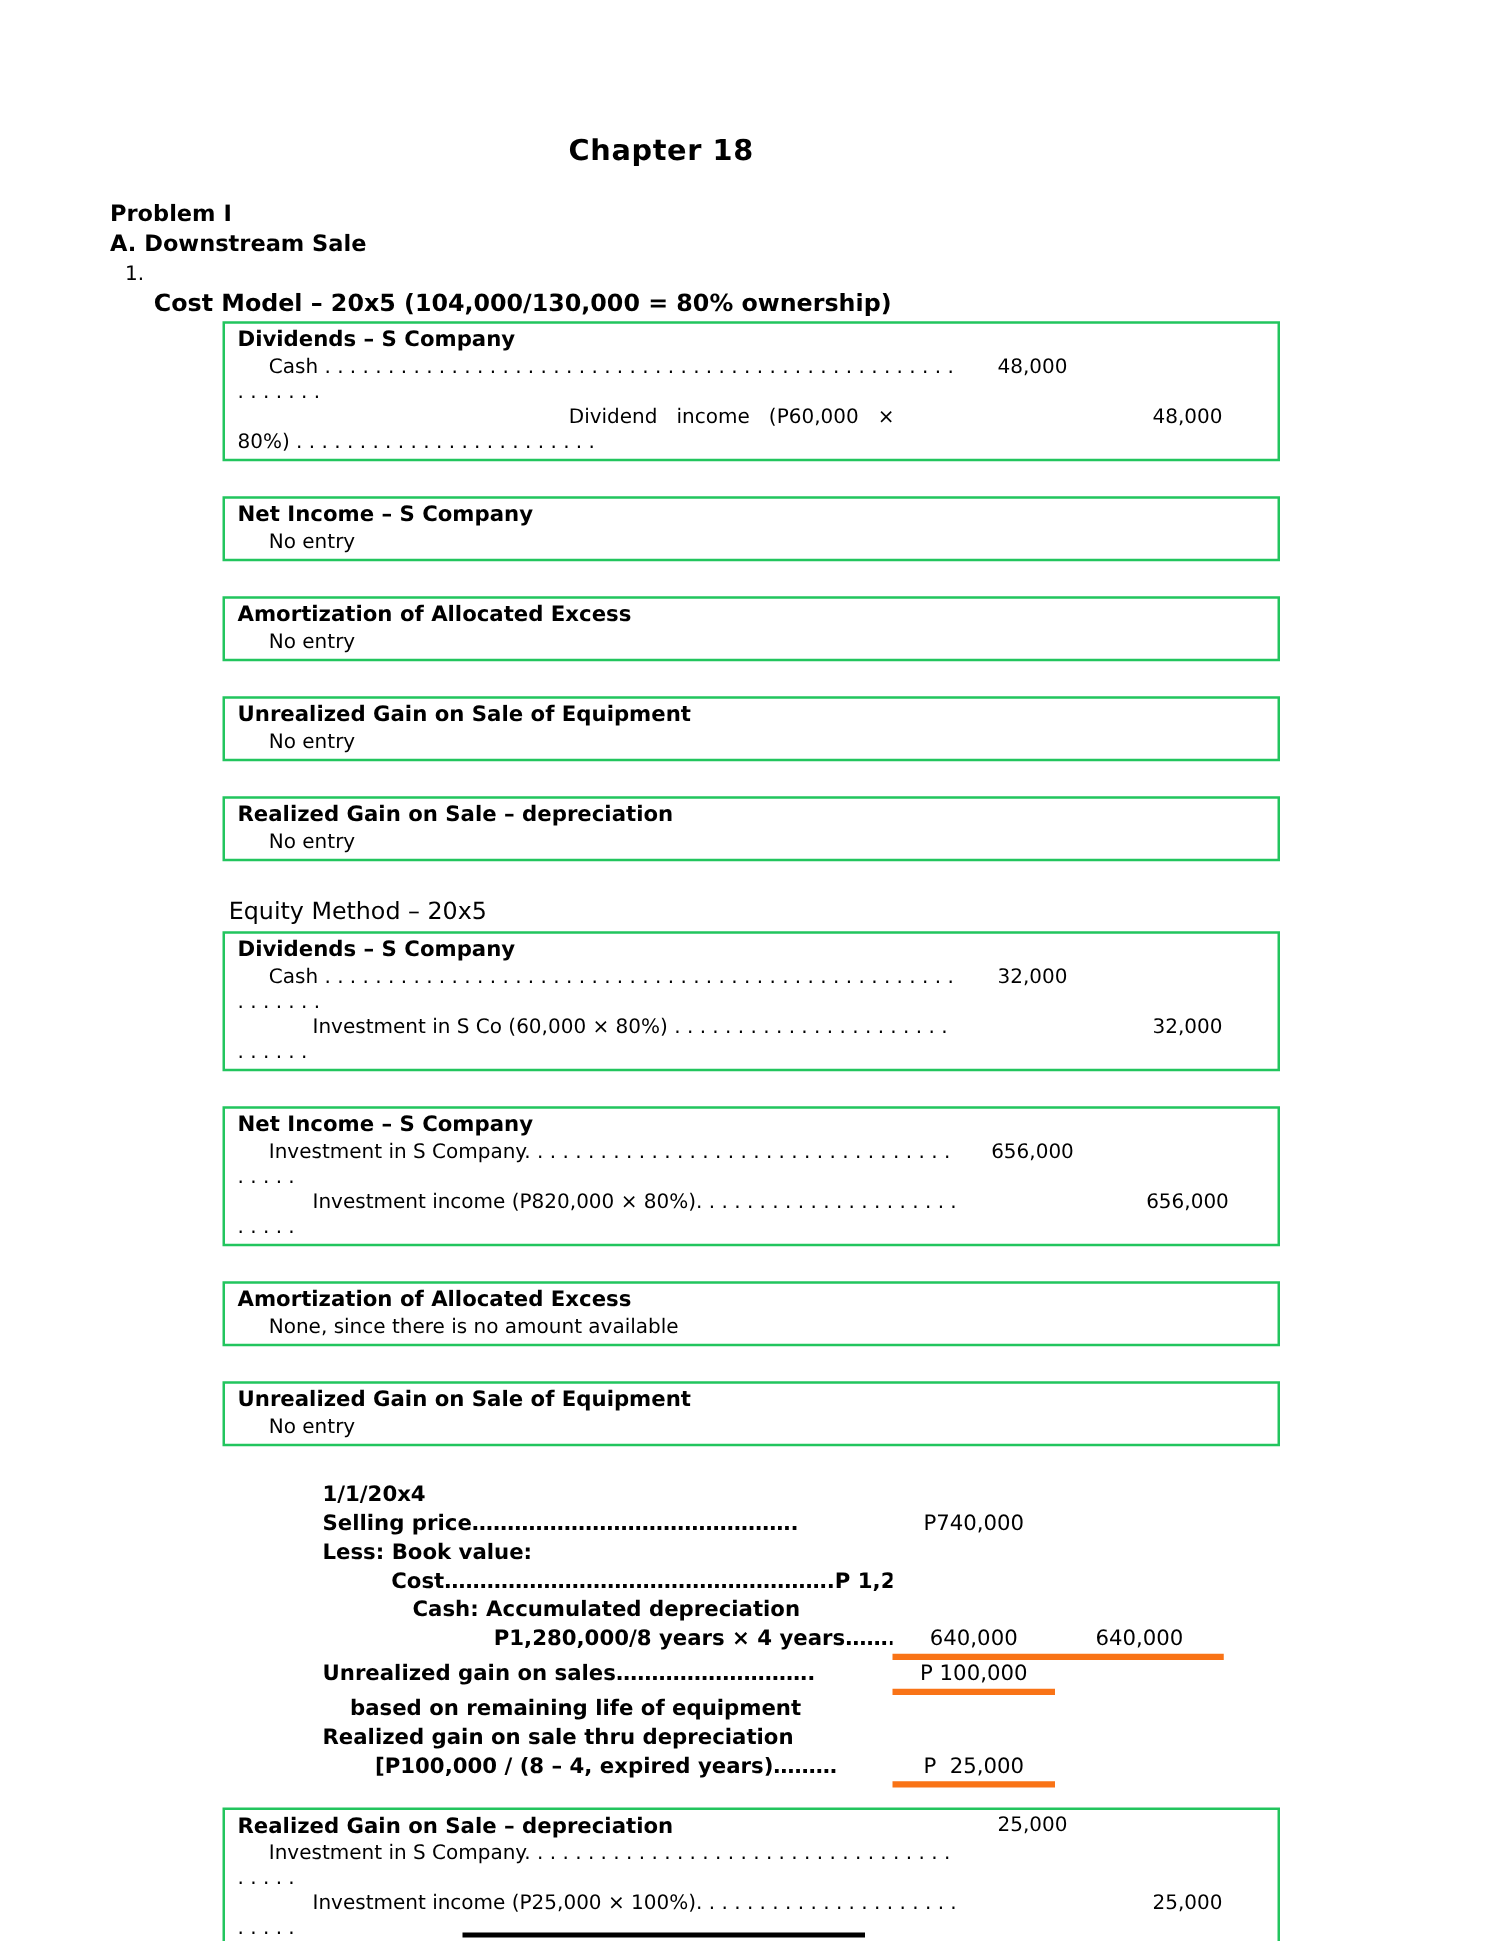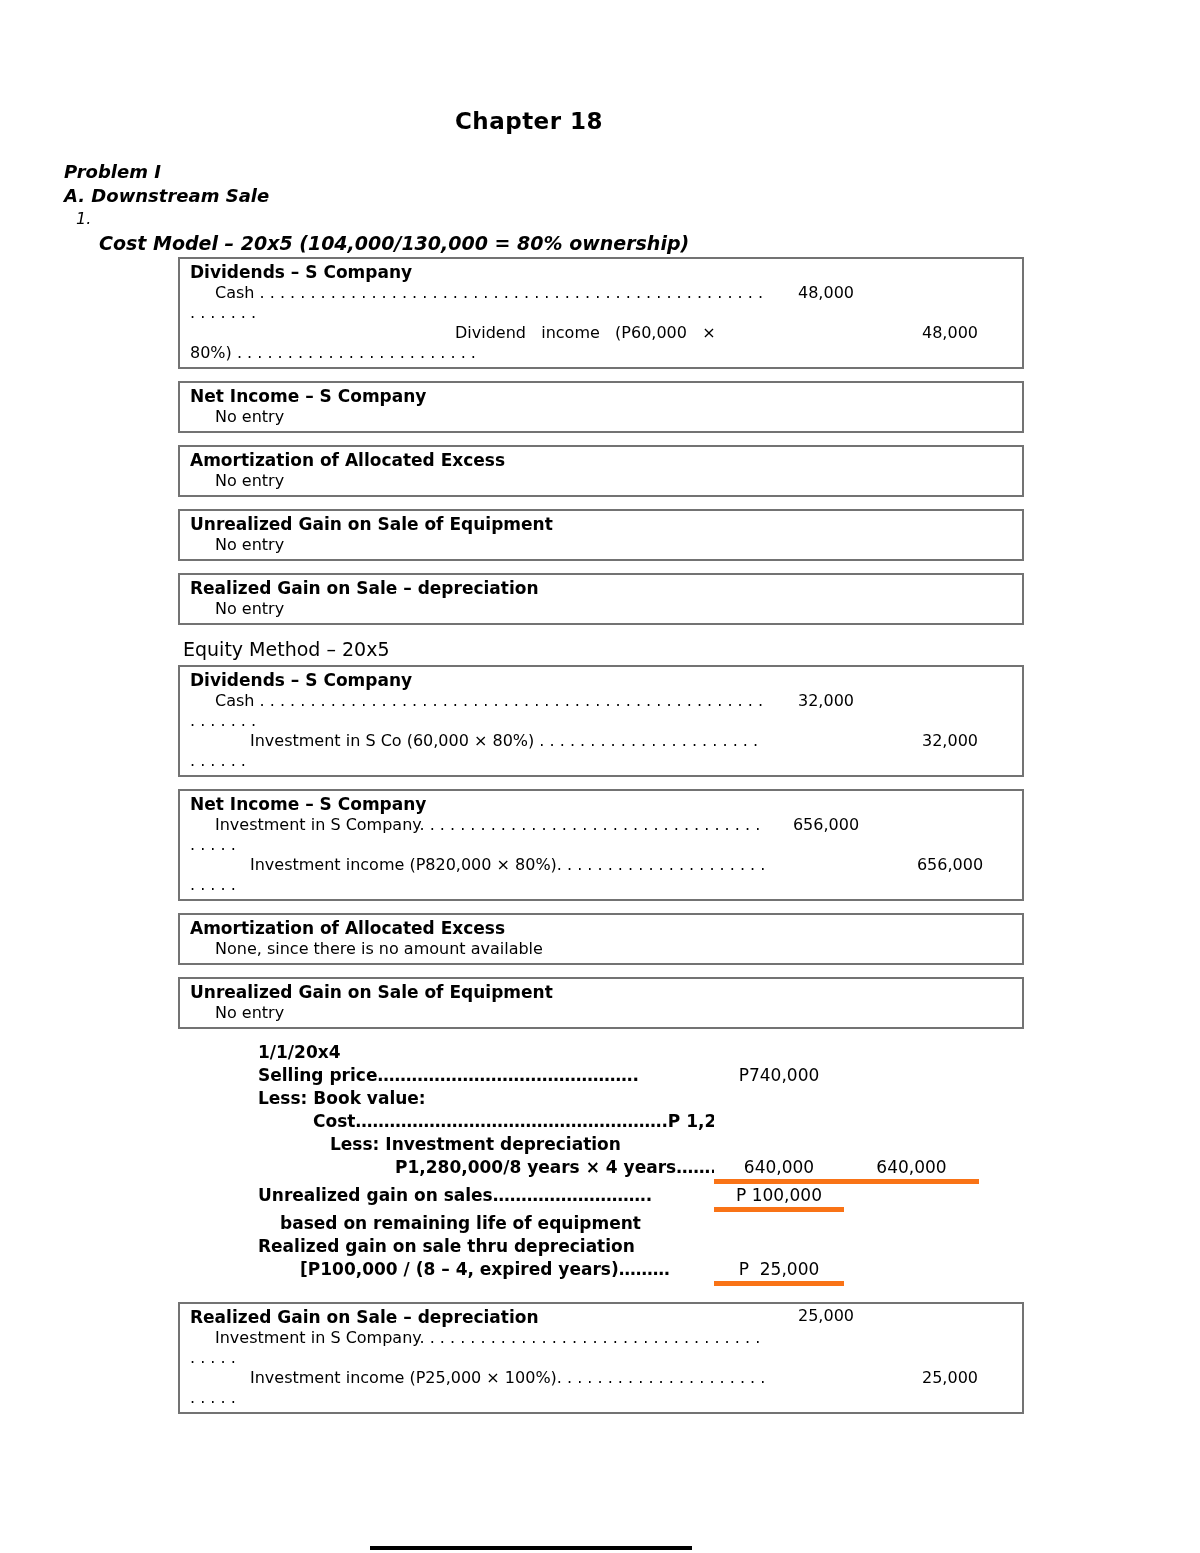--- a/index.html
+++ b/index.html
@@ -2,27 +2,27 @@
 <html><head>
 <meta charset="utf-8">
 <style>
   * { box-sizing: border-box; }
   html, body { margin: 0; padding: 0; background: #ffffff; }
   body { font-family: "DejaVu Sans", sans-serif; color: #000; }
   .page { position: relative; width: 1058px; height: 1553px; background: #fff; overflow: hidden; }
 
   .doc-title { text-align: center; font-weight: bold; font-size: 23px; padding-top: 108px; margin-bottom: 26px; letter-spacing: .5px; }
 
-  .lead { margin-left: 64px; font-style: italic; }
+  .lead { margin-left: 88px; }
   .h-problem, .h-section { font-size: 18px; font-weight: bold; line-height: 24px; }
   .item-num { font-size: 16px; line-height: 22px; margin-left: 12px; }
   .model-heading { font-size: 19px; font-weight: bold; line-height: 24px; margin: 1px 0 2px 35px; }
   .equity-heading { font-size: 19px; font-weight: normal; line-height: 24px; margin: 10px 0 4px 183px; }
 
-  .entry-box { width: 846px; margin: 0 0 12px 178px; border: 2px solid #737373; padding: 2px 10px 4px 10px; background: #fff; }
+  .entry-box { width: 846px; margin: 0 0 28px 178px; border: 2px solid #22c55e; padding: 2px 10px 4px 10px; background: #fff; }
   .entry-box.last { margin-top: 16px; margin-bottom: 0; }
   .entry-title { font-weight: bold; font-size: 17px; line-height: 22px; }
   .entry-title-row { display: flex; }
   .entry-title-row .entry-title { flex: 1 1 0; min-width: 0; }
   .entry-row { display: flex; font-size: 16px; line-height: 20px; }
   .desc { flex: 1 1 0; min-width: 0; overflow: hidden; white-space: pre; }
   .amt { flex: 0 0 auto; width: 124px; text-align: center; white-space: nowrap; font-size: 16px; line-height: 20px; }
   .ind1 { padding-left: 25px; }
   .ind2 { padding-left: 60px; }
   .indBig { padding-left: 265px; }
@@ -200,21 +200,21 @@
       <span class="cdesc c-ind1">Less: Book value:</span>
       <span class="ccol ccol1"></span>
       <span class="ccol ccol2"></span>
     </div>
     <div class="comp-row">
       <span class="cdesc c-ind2">Cost……………………………………………….P 1,280,000</span>
       <span class="ccol ccol1"></span>
       <span class="ccol ccol2"></span>
     </div>
     <div class="comp-row">
-      <span class="cdesc c-ind3">Less: Investment depreciation</span>
+      <span class="cdesc c-ind3">Cash: Accumulated depreciation</span>
       <span class="ccol ccol1"></span>
       <span class="ccol ccol2"></span>
     </div>
     <div class="comp-row">
       <span class="cdesc c-ind4">P1,280,000/8 years × 4 years…….</span>
       <span class="ccol ccol1 u">640,000</span>
       <span class="ccol ccol2 u">640,000</span>
     </div>
     <div class="comp-row">
       <span class="cdesc c-ind1">Unrealized gain on sales……………………….</span>

